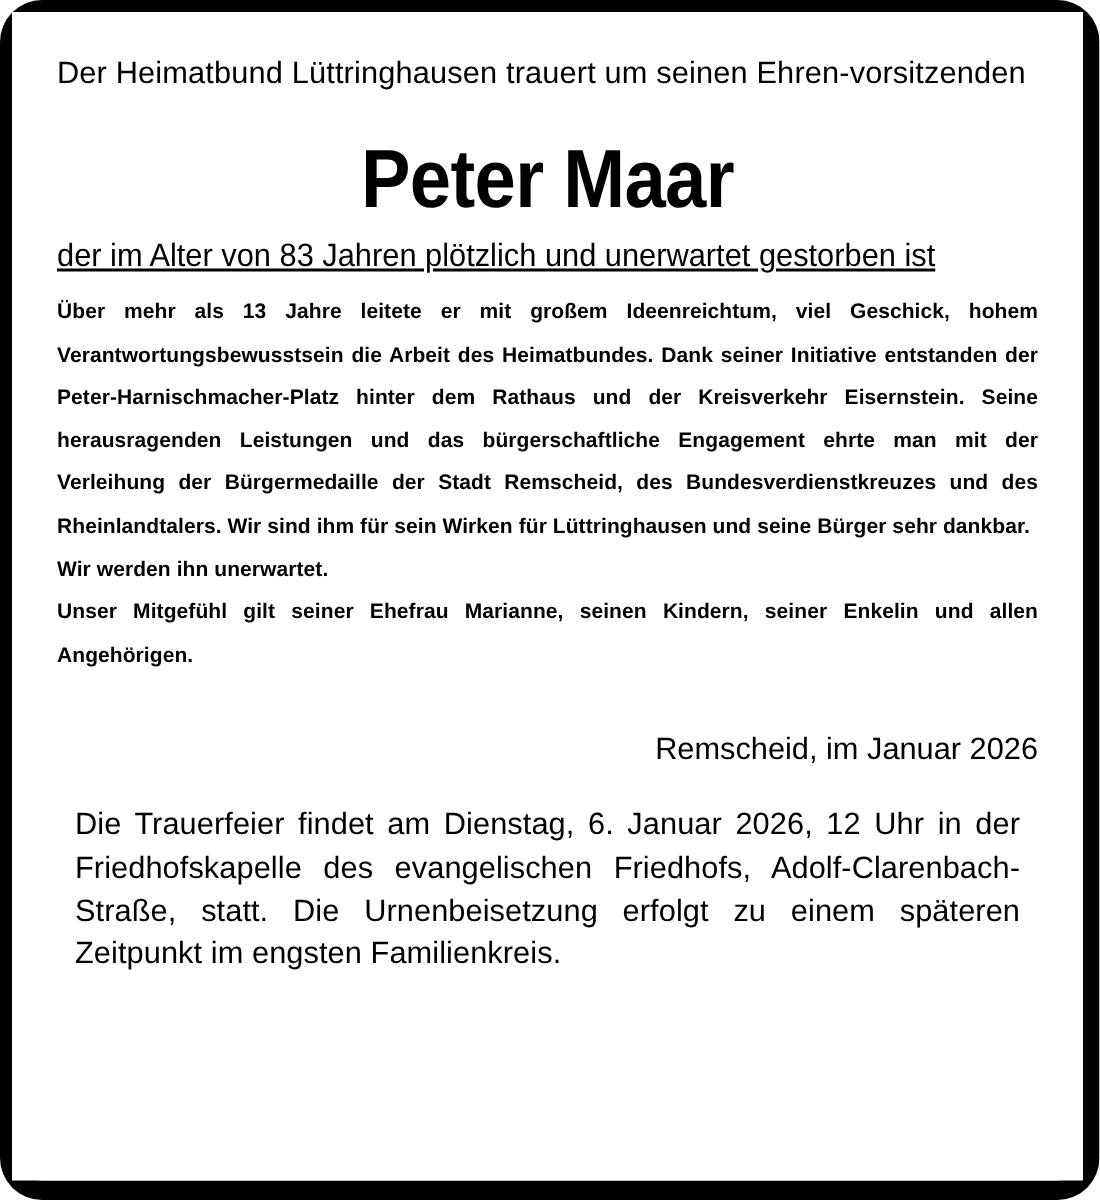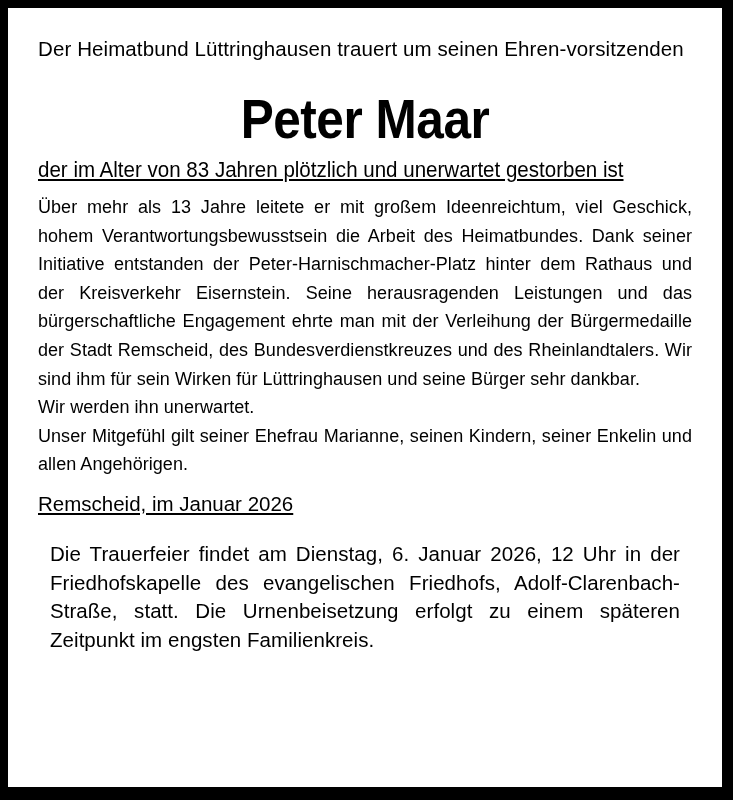--- a/index.html
+++ b/index.html
@@ -19,20 +19,21 @@
   
   .notice {
     box-sizing: border-box;
     width: 733px;
     height: 800px;
     background: #fca5a5;
     border-top: 8px solid #000000;
     border-left: 8px solid #000000;
     border-right: 11px solid #000000;
     border-bottom: 13px solid #000000;
+    border-radius: 28px;
   }
   .notice-inner {
     box-sizing: border-box;
     width: 100%;
     height: 100%;
     background: #ffffff;
     padding: 26px 30px 0 30px;
   }
 
   
@@ -75,26 +76,27 @@
     line-height: 30px;
     letter-spacing: 0px;
     transform: scaleX(0.955);
     transform-origin: left center;
     white-space: nowrap;
     margin: 0;
   }
 
   
   .body-block {
-    font-size: 18px;
+    font-size: 14px;
     line-height: 28.6px;
     text-align: justify;
     text-align-last: left;
     margin: 8px 0 0 0;
     letter-spacing: 0.05px;
+    font-weight: bold;
   }
   .body-block p {
     margin: 0;
   }
   .body-block p.flush {
     text-align: left;
   }
 
   
   .signature {
@@ -110,23 +112,22 @@
   .signature .role {
     font-size: 20.5px;
     font-weight: 700;
     letter-spacing: -0.1px;
   }
 
   
   .place-date {
     font-size: 20.5px;
     line-height: 28px;
-    margin: 11px 0 0 0;
-    text-align: left;
-    text-decoration: underline;
+    margin: 36px 0 0 0;
+    text-align: right;
   }
 
   
   .details {
     font-size: 20.5px;
     line-height: 28.6px;
     text-align: justify;
     text-align-last: left;
     margin: 22px 0 0 0;
     letter-spacing: 0.05px;

